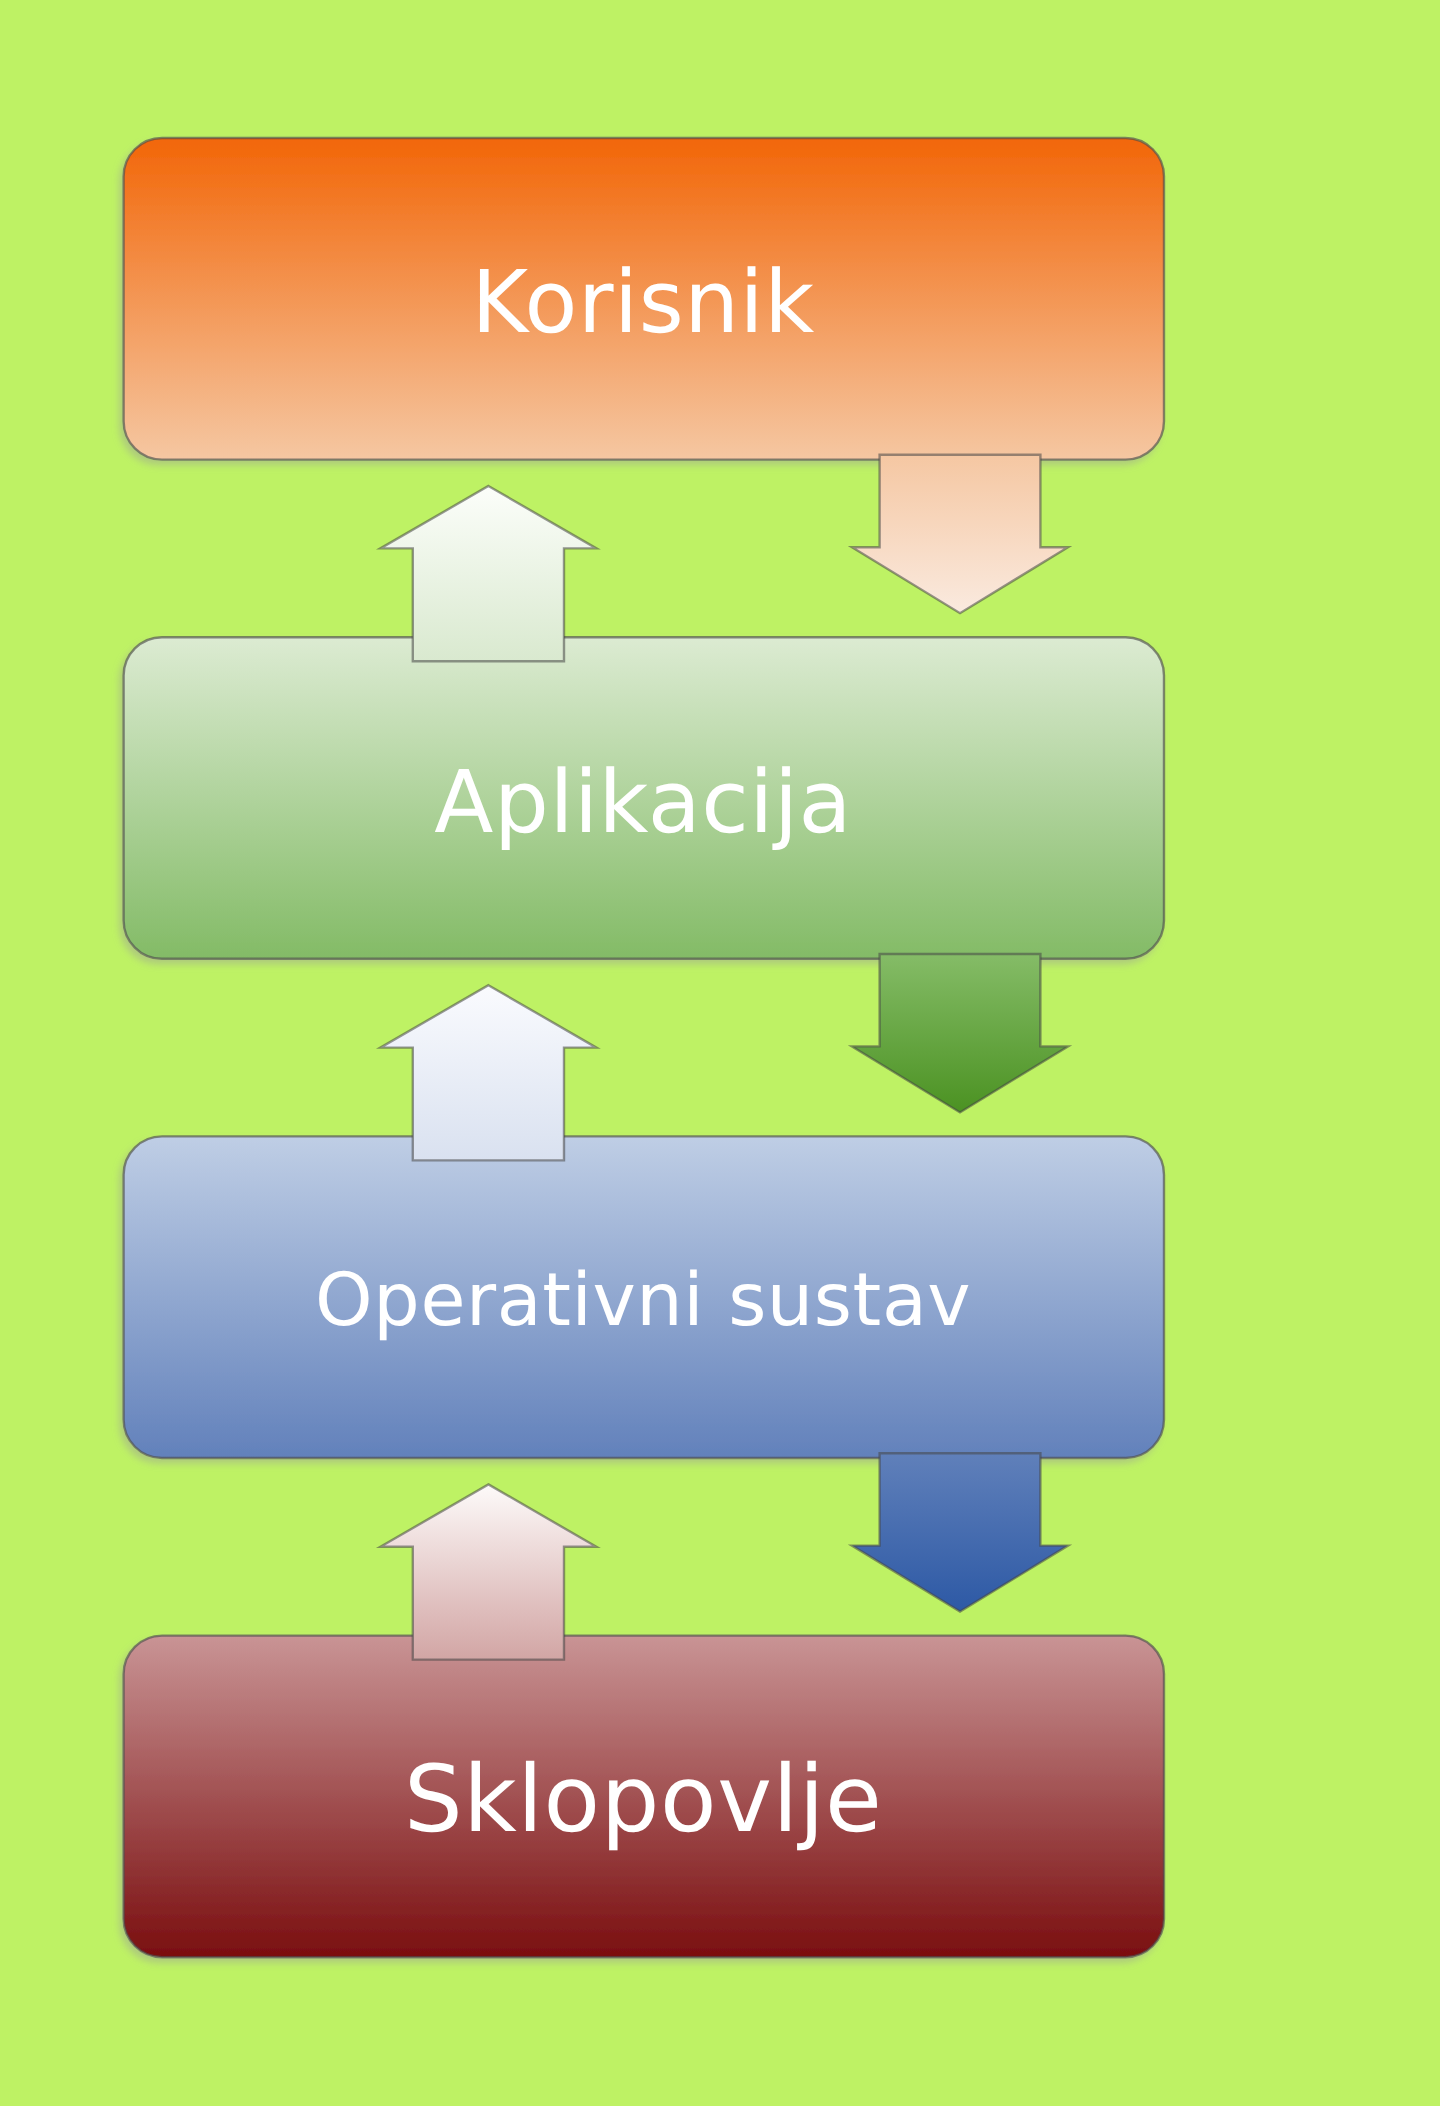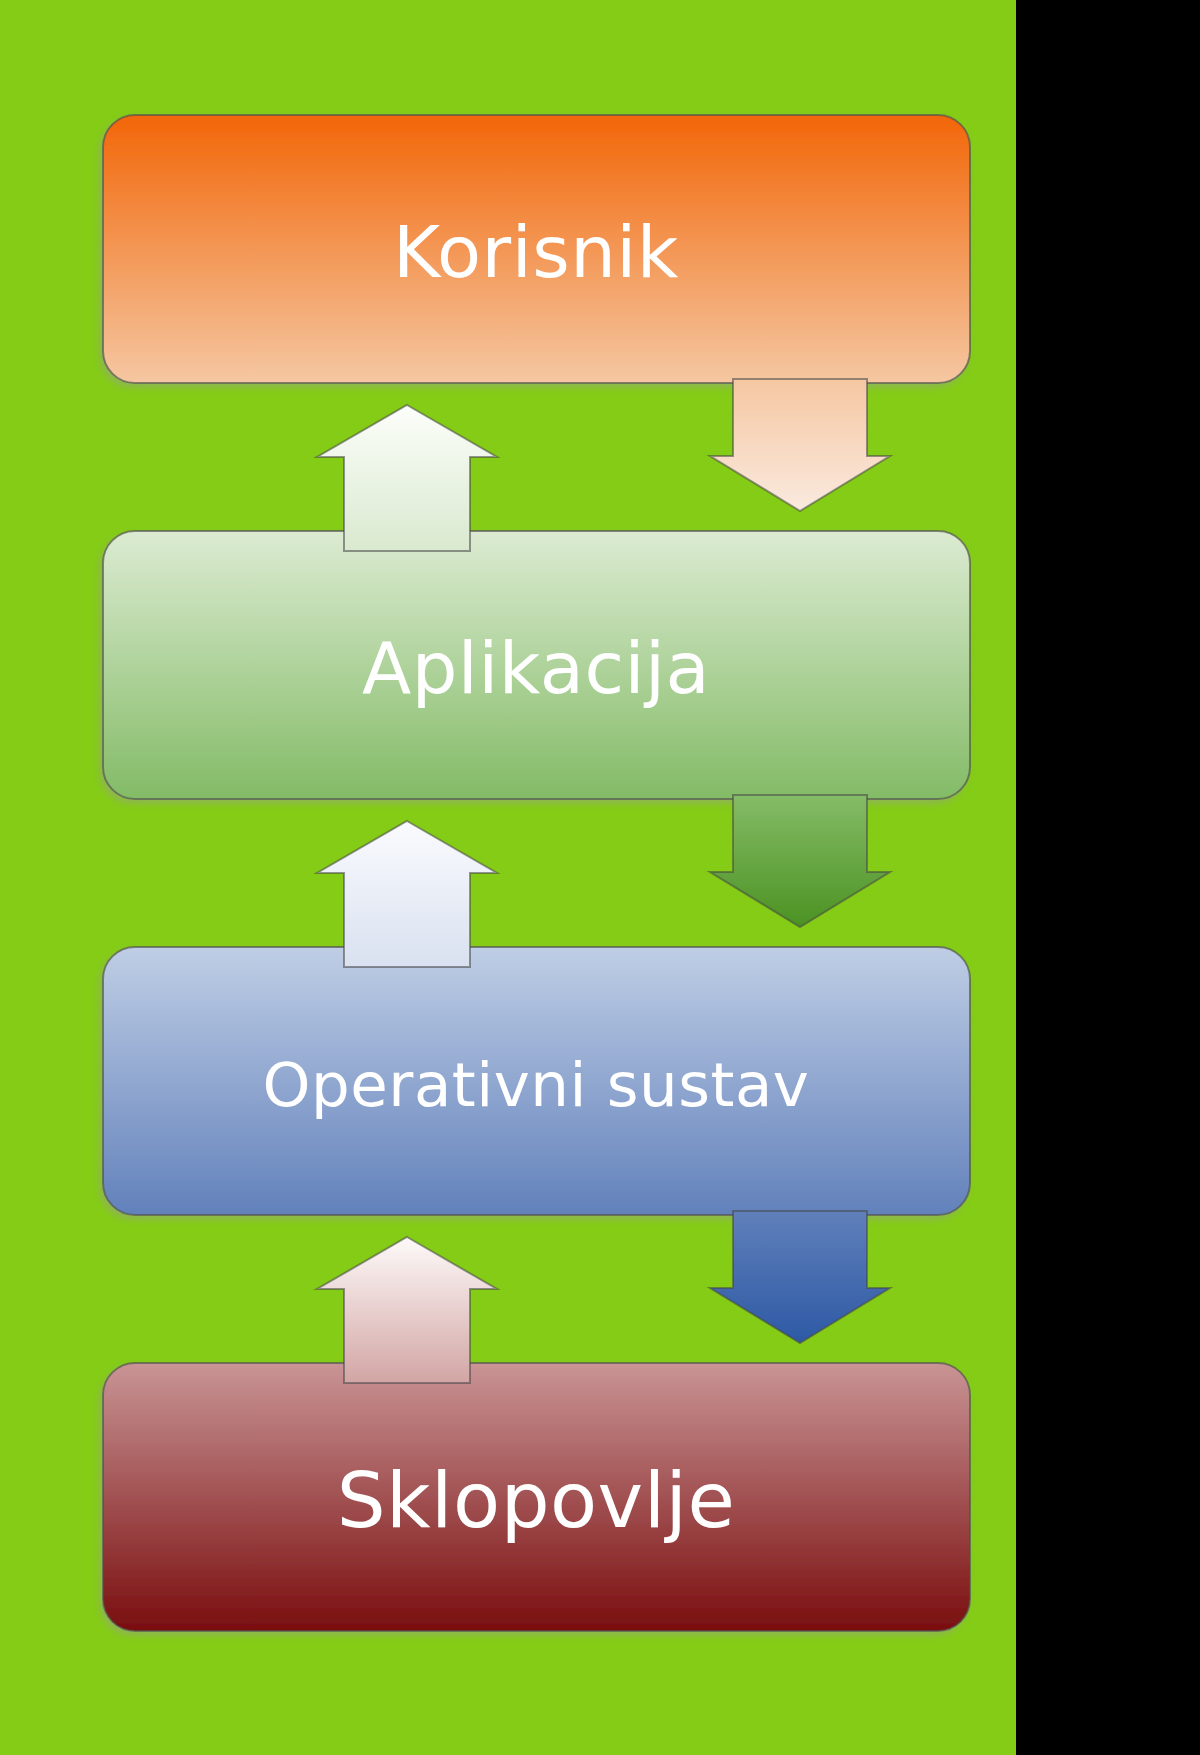--- a/index.html
+++ b/index.html
@@ -2,23 +2,23 @@
 <html><head>
 <meta charset="utf-8">
 <style>
   html, body {
     margin: 0;
     padding: 0;
     background: #000000;
   }
   .canvas {
     position: relative;
-    width: 1016px;
+    width: 1200px;
     height: 1755px;
-    background: #84cc16;
+    background: #bef264;
     overflow: hidden;
     font-family: "DejaVu Sans", "Liberation Sans", sans-serif;
   }
   .canvas svg {
     position: absolute;
     left: 0;
     top: 0;
     display: block;
   }
   .layer-rect {

